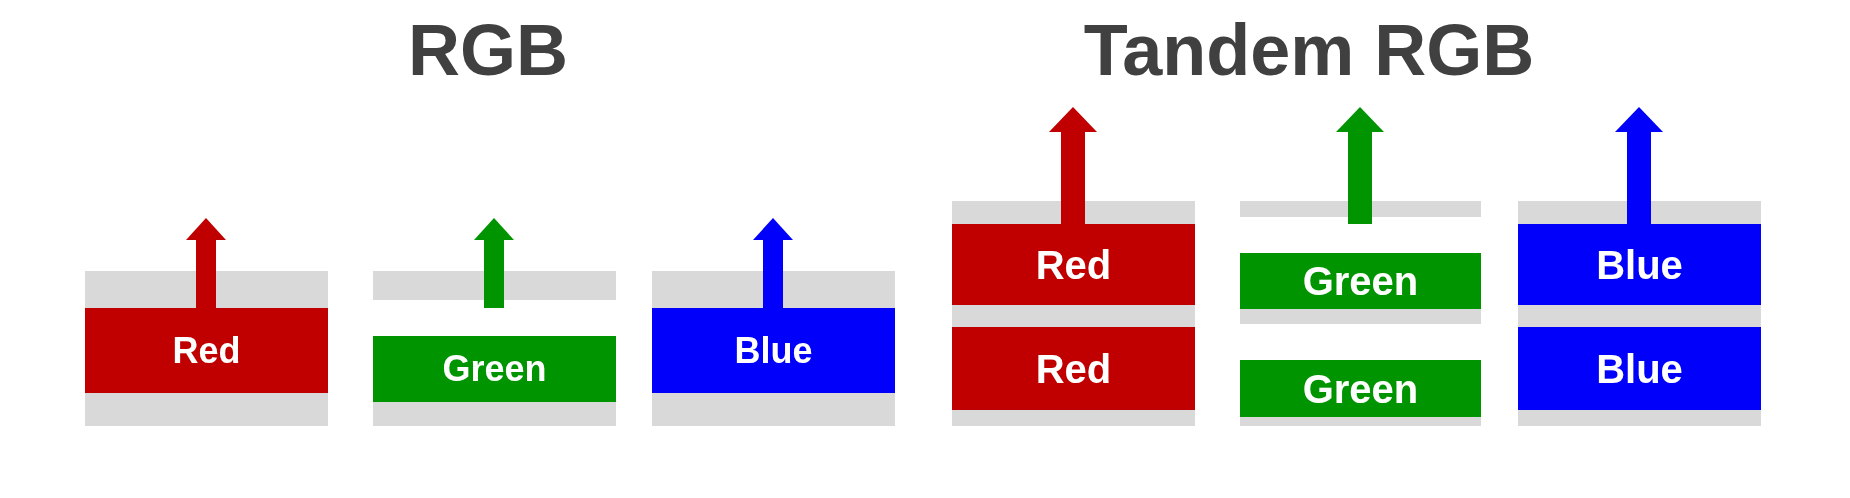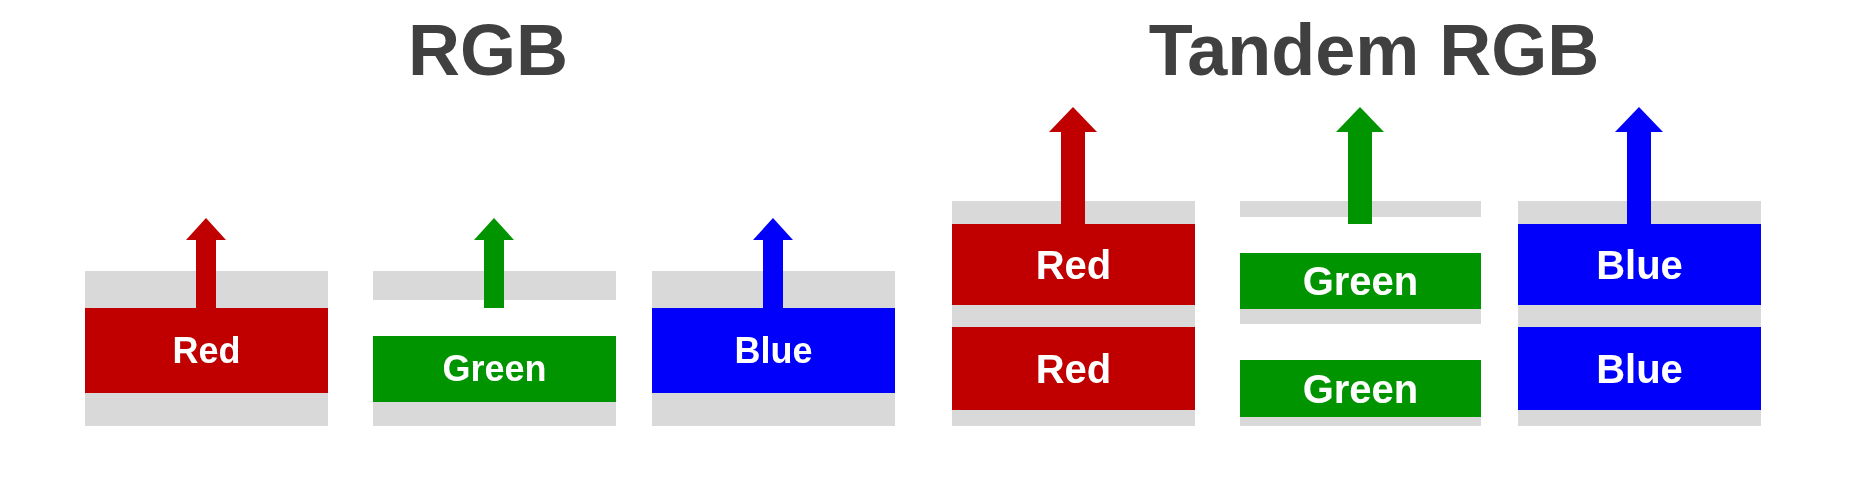--- a/index.html
+++ b/index.html
@@ -23,21 +23,21 @@
     width: 500px;
     text-align: center;
     font-size: 72px;
     font-weight: bold;
     line-height: 1.0;
     color: var(--title, #404040);
     letter-spacing: 0px;
     white-space: nowrap;
   }
   .left-title  { left: 238px; }
-  .right-title { left: 1124px; }
+  .right-title { left: 1059px; }
 
   
   .stack {
     position: absolute;
     width: 243px;
     display: flex;
     flex-direction: column;
   }
   .l-stack { top: 271px; height: 161px; }
   .r-stack { top: 201px; height: 232px; }

